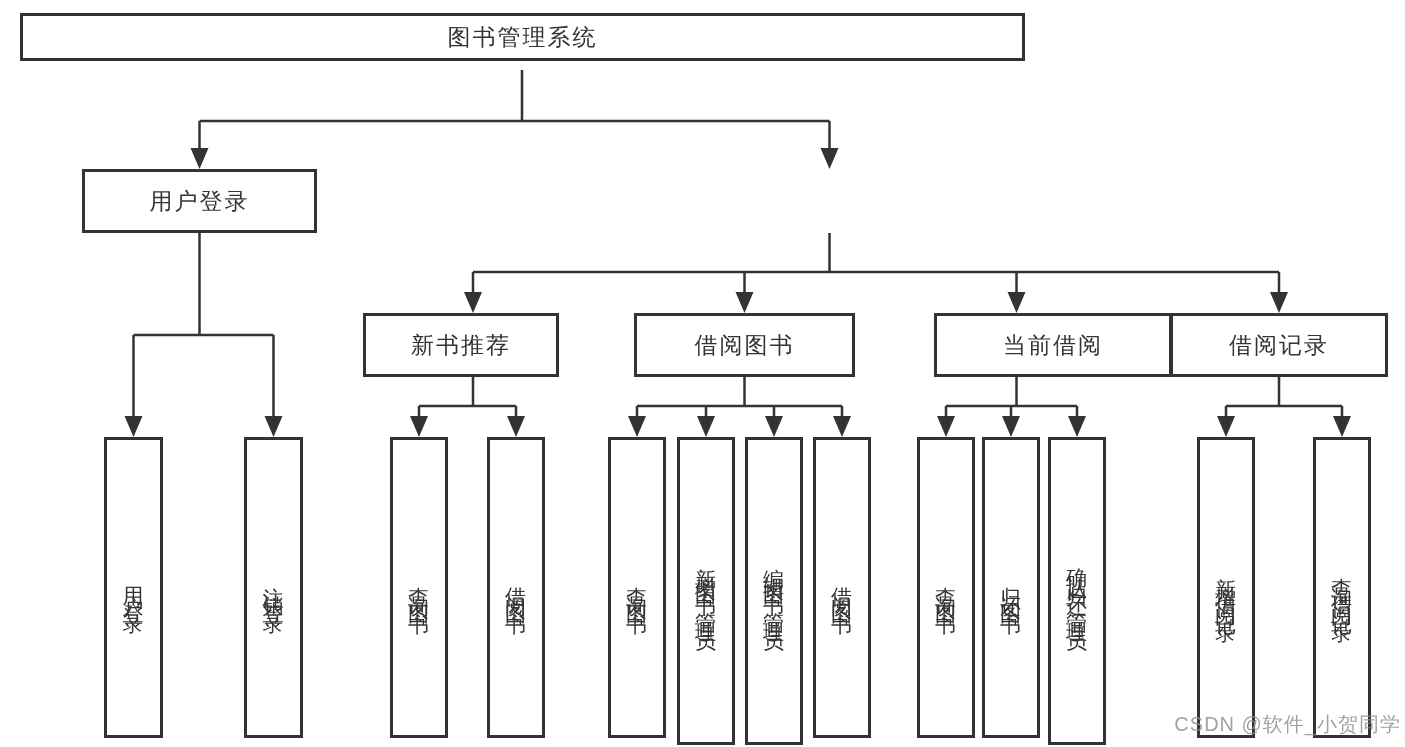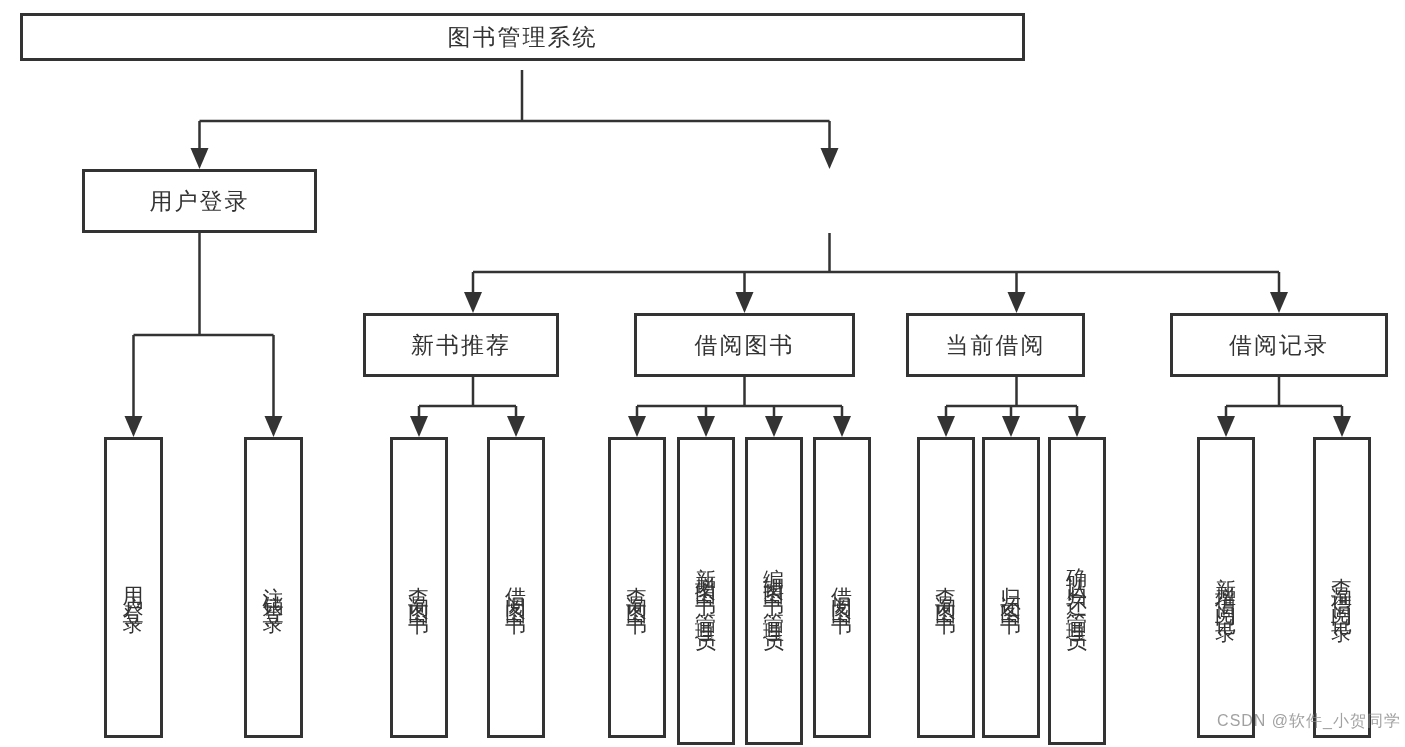--- a/index.html
+++ b/index.html
@@ -31,21 +31,21 @@
     text-orientation:mixed;
     font-size:21px;
     line-height:1;
     letter-spacing:9px;
     white-space:nowrap;
   }
   #watermark{
     position:absolute;
     top:711px;
     right:4px;
-    font-size:16px;
+    font-size:20px;
     letter-spacing:1px;
     color:rgba(145,145,145,0.85);
     white-space:nowrap;
   }
 </style>
 </head>
 <body>
 
 <div id="canvas">
 
@@ -89,21 +89,21 @@
   <div class="node h" style="left:82px;top:169px;width:235px;height:64px">
     <span class="lbl">用户登录</span>
   </div>
 
   <div class="node h" style="left:363px;top:313px;width:196px;height:64px">
     <span class="lbl">新书推荐</span>
   </div>
   <div class="node h" style="left:634px;top:313px;width:221px;height:64px">
     <span class="lbl">借阅图书</span>
   </div>
-  <div class="node h" style="left:906px;top:313px;width:179px;height:64px">
+  <div class="node h" style="left:934px;top:313px;width:238px;height:64px">
     <span class="lbl">当前借阅</span>
   </div>
   <div class="node h" style="left:1170px;top:313px;width:218px;height:64px">
     <span class="lbl">借阅记录</span>
   </div>
 
   <div class="node v" style="left:104px;top:437px;width:59px;height:301px">
     <span class="lbl">用户登录</span>
   </div>
   <div class="node v" style="left:244px;top:437px;width:59px;height:301px">

